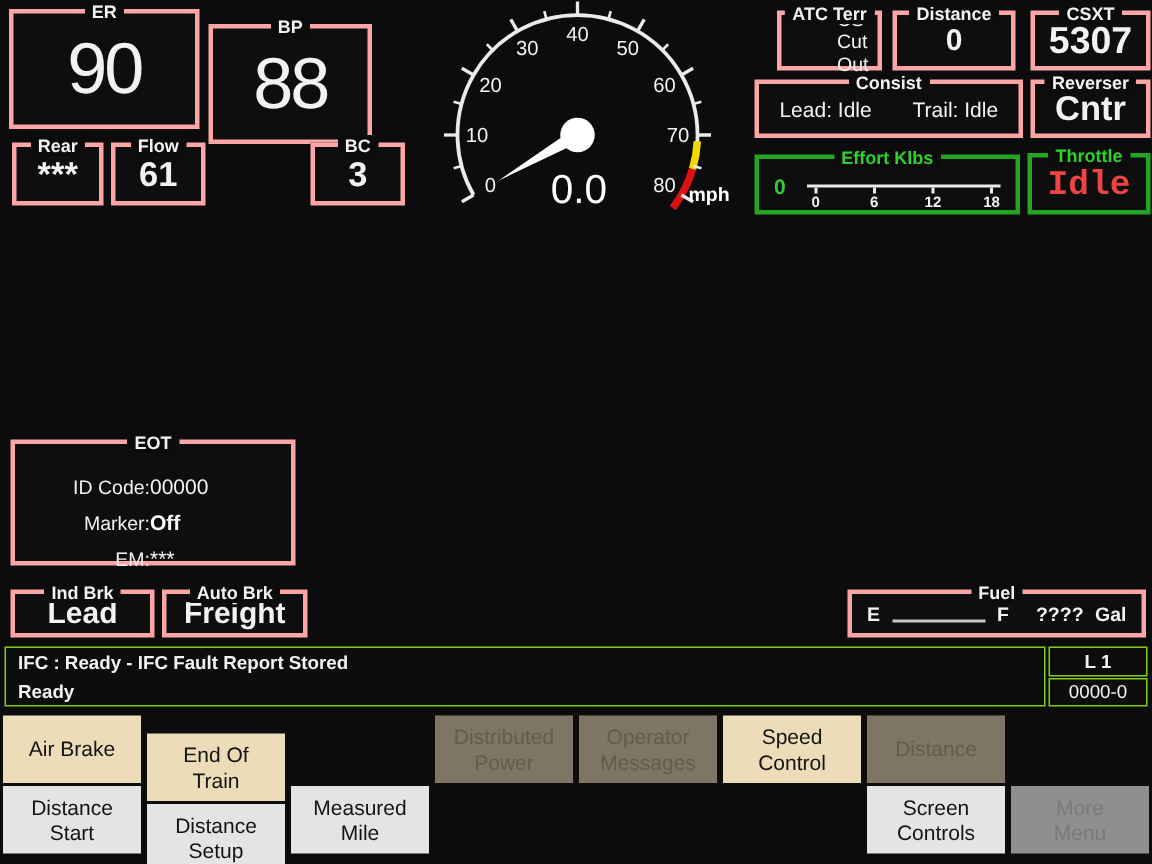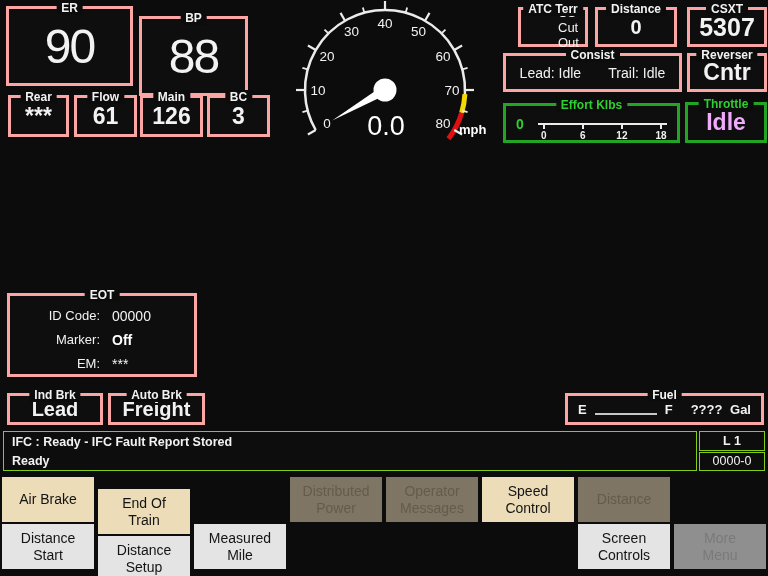--- a/index.html
+++ b/index.html
@@ -40,34 +40,34 @@
   #distance .center-val{font-size:20px;font-weight:bold;}
   #csxt{left:687px;top:7px;width:80px;height:40px;}
   #csxt .center-val{font-size:25px;font-weight:bold;}
   #consist{left:503px;top:53px;width:179px;height:39px;}
   #consist .center-val{font-size:14px;justify-content:space-around;}
   #reverser{left:687px;top:53px;width:80px;height:39px;}
   #effort{left:503px;top:103px;width:177px;height:40px;}
   #throttle{left:685px;top:102px;width:82px;height:41px;}
   .green-box{border-color:#22a522;}
   .green-box .legend{color:#2fcf2f;}
-  .green-text{color:#f0abfc;}
+  .green-text{color:#ef4444;font-family:Liberation Mono, monospace;}
   .effort-inner{display:flex;align-items:flex-start;padding:17px 10px 0 10px;}
   .effort-value{color:#2fcf2f;font-weight:bold;font-size:14px;margin:-7px 14px 0 0;}
   .effort-scale{flex:1;}
   .scale-line{height:2px;background:#ebebeb;}
   .scale-labels{display:flex;justify-content:space-between;font-size:10px;font-weight:bold;color:#f2f2f2;}
   .scale-labels span{width:12px;text-align:center;}
   .scale-labels span::before{content:"";display:block;width:2px;height:4px;background:#ebebeb;margin:0 auto 1px;}
   
   #eot{left:7px;top:293px;width:190px;height:84px;}
   .eot-rows{padding-top:12px;}
-  .eot-row{display:flex;height:24px;align-items:flex-start;}
+  .eot-row{display:flex;height:24px;align-items:flex-end;}
   .eot-label{width:90px;text-align:right;font-size:13px;}
-  .eot-value{margin-left:12px;font-size:14px;}
+  .eot-value{font-size:14px;}
   .yellow{color:#ffffff;font-weight:bold;}
   
   #indbrk{left:7px;top:393px;width:96px;height:32px;}
   #autobrk{left:108px;top:393px;width:97px;height:32px;}
   #fuel{left:565px;top:393px;width:199px;height:32px;}
   .fuel-inner{display:flex;align-items:center;height:100%;padding:0 10px;font-size:13px;font-weight:bold;}
   .fline{flex:0 0 62px;height:2px;background:#c8c8c8;margin:10px 8px 0 8px;}
   .fuel-qty{margin-left:18px;}
   .fuel-gal{margin-left:auto;}
   
@@ -102,24 +102,20 @@
     <span class="legend">BP</span>
     <div class="center-val huge">88</div>
   </div>
   <div class="gbox" id="rear">
     <span class="legend">Rear</span>
     <div class="center-val small-val">***</div>
   </div>
   <div class="gbox" id="flow">
     <span class="legend">Flow</span>
     <div class="center-val small-val">61</div>
-  </div>
-  <div class="gbox" id="main">
-    <span class="legend">Main</span>
-    <div class="center-val small-val">126</div>
   </div>
   <div class="gbox" id="bc">
     <span class="legend">BC</span>
     <div class="center-val small-val">3</div>
   </div>
 
   <div id="speedo">
     <svg id="speedo-svg" width="215" height="150" viewBox="0 0 215 150">
         <path d="M 35.7 130.0 A 80 80 0 1 1 174.3 130.0" stroke="#ebebeb" stroke-width="2.5" fill="none"></path>
         <path d="M 184.9 94.2 A 80 80 0 0 1 181.7 112.7" stroke="#f5d800" stroke-width="5" fill="none"></path>

